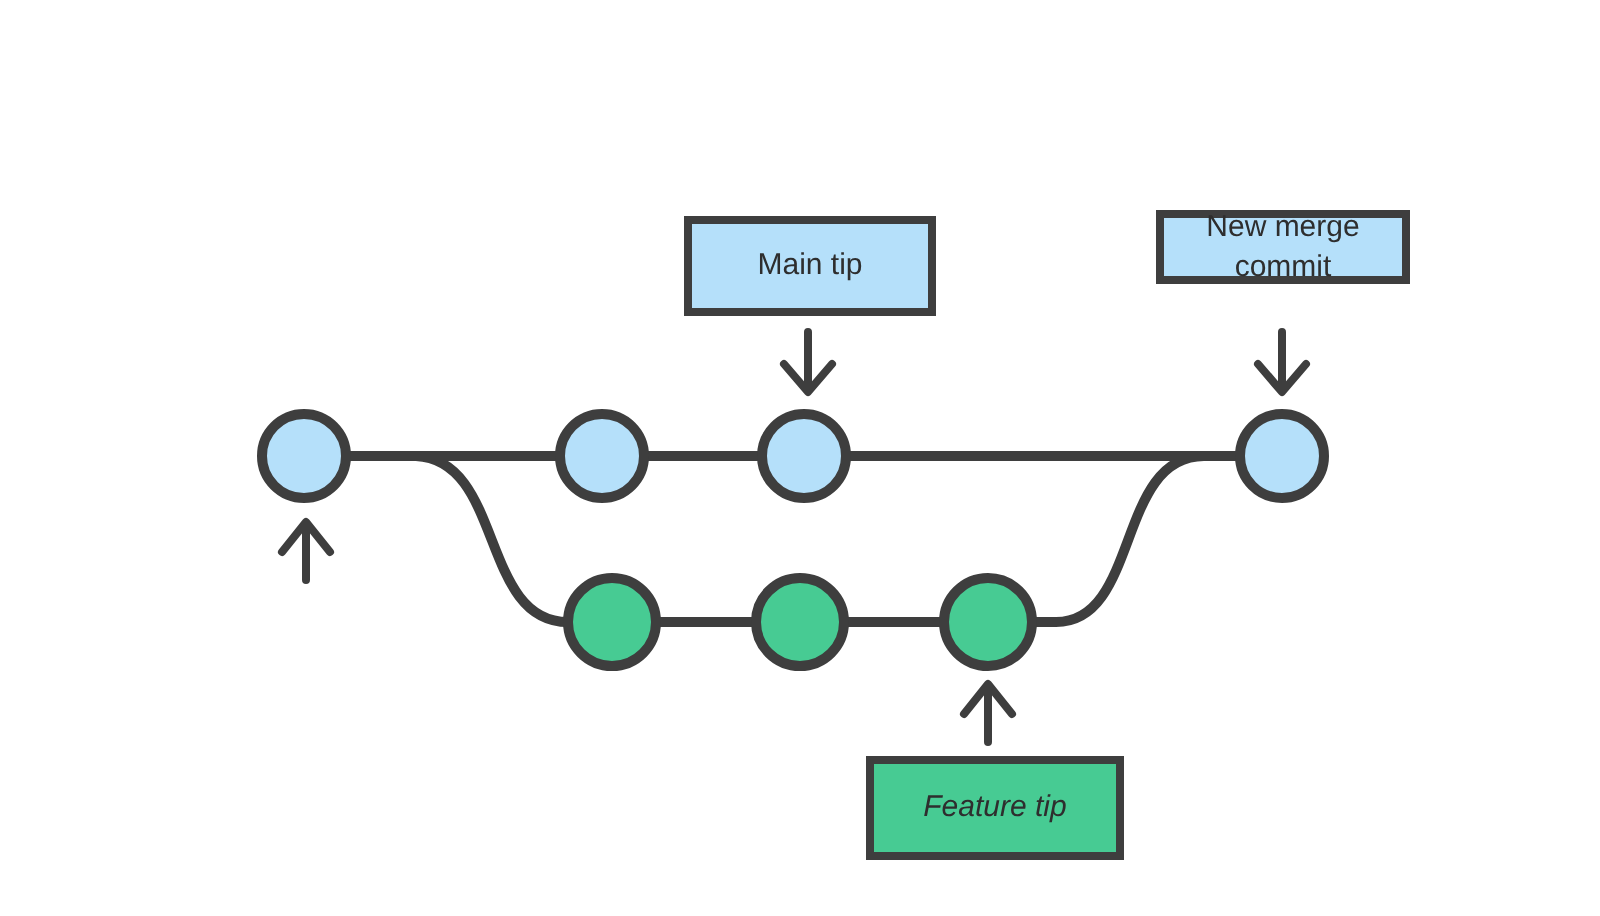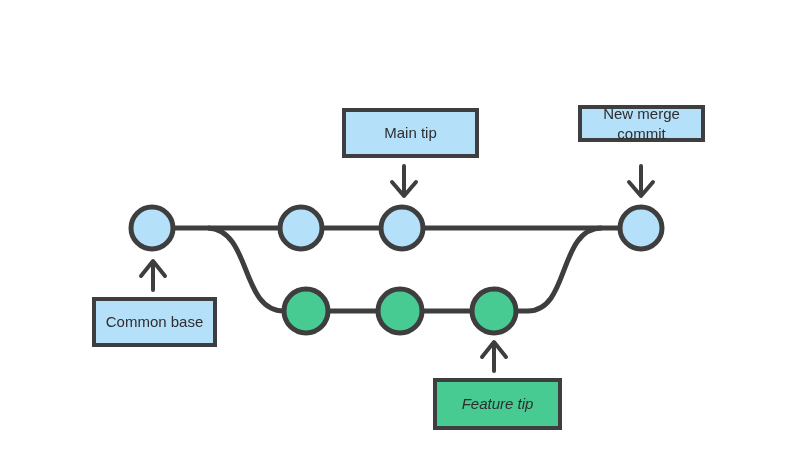--- a/index.html
+++ b/index.html
@@ -46,21 +46,21 @@
     align-items: center;
     justify-content: center;
     text-align: center;
     font-size: 15px;
     line-height: 1.3;
     color: var(--text, #2e2e2e);
     padding: 2px 6px;
   }
   .label.main { background: var(--main-fill, #b5e0fa); }
   .label.feature { background: var(--feature-fill, #47cb93); }
-  .label-main-tip     { left: 342px; top: 108px; width: 137px; height: 50px; }
+  .label-main-tip     { left: 342px; top: 108px; width: 126px; height: 50px; }
   .label-new-merge    { left: 578px; top: 105px; width: 127px; height: 37px; }
   .label-common-base  { left:  92px; top: 297px; width: 125px; height: 50px; }
   .label-feature-tip  { left: 433px; top: 378px; width: 129px; height: 52px; font-style: italic; }
 </style>
 </head>
 <body>
 
 <div class="stage">
 
   <svg class="graph" width="800" height="458" viewBox="0 0 800 458">
@@ -83,20 +83,17 @@
     <path class="arrow" d="M 153 290 L 153 264 M 141 276 L 153 261 L 165 276"></path>
     <path class="arrow" d="M 494 371 L 494 345 M 482 357 L 494 342 L 506 357"></path>
   </svg>
 
   <div class="label main label-main-tip">
     <span>Main tip</span>
   </div>
   <div class="label main label-new-merge">
     <span>New merge commit</span>
   </div>
-  <div class="label main label-common-base">
-    <span>Common base</span>
-  </div>
   <div class="label feature label-feature-tip">
     <span>Feature tip</span>
   </div>
 
 </div>
 
 </body></html>

